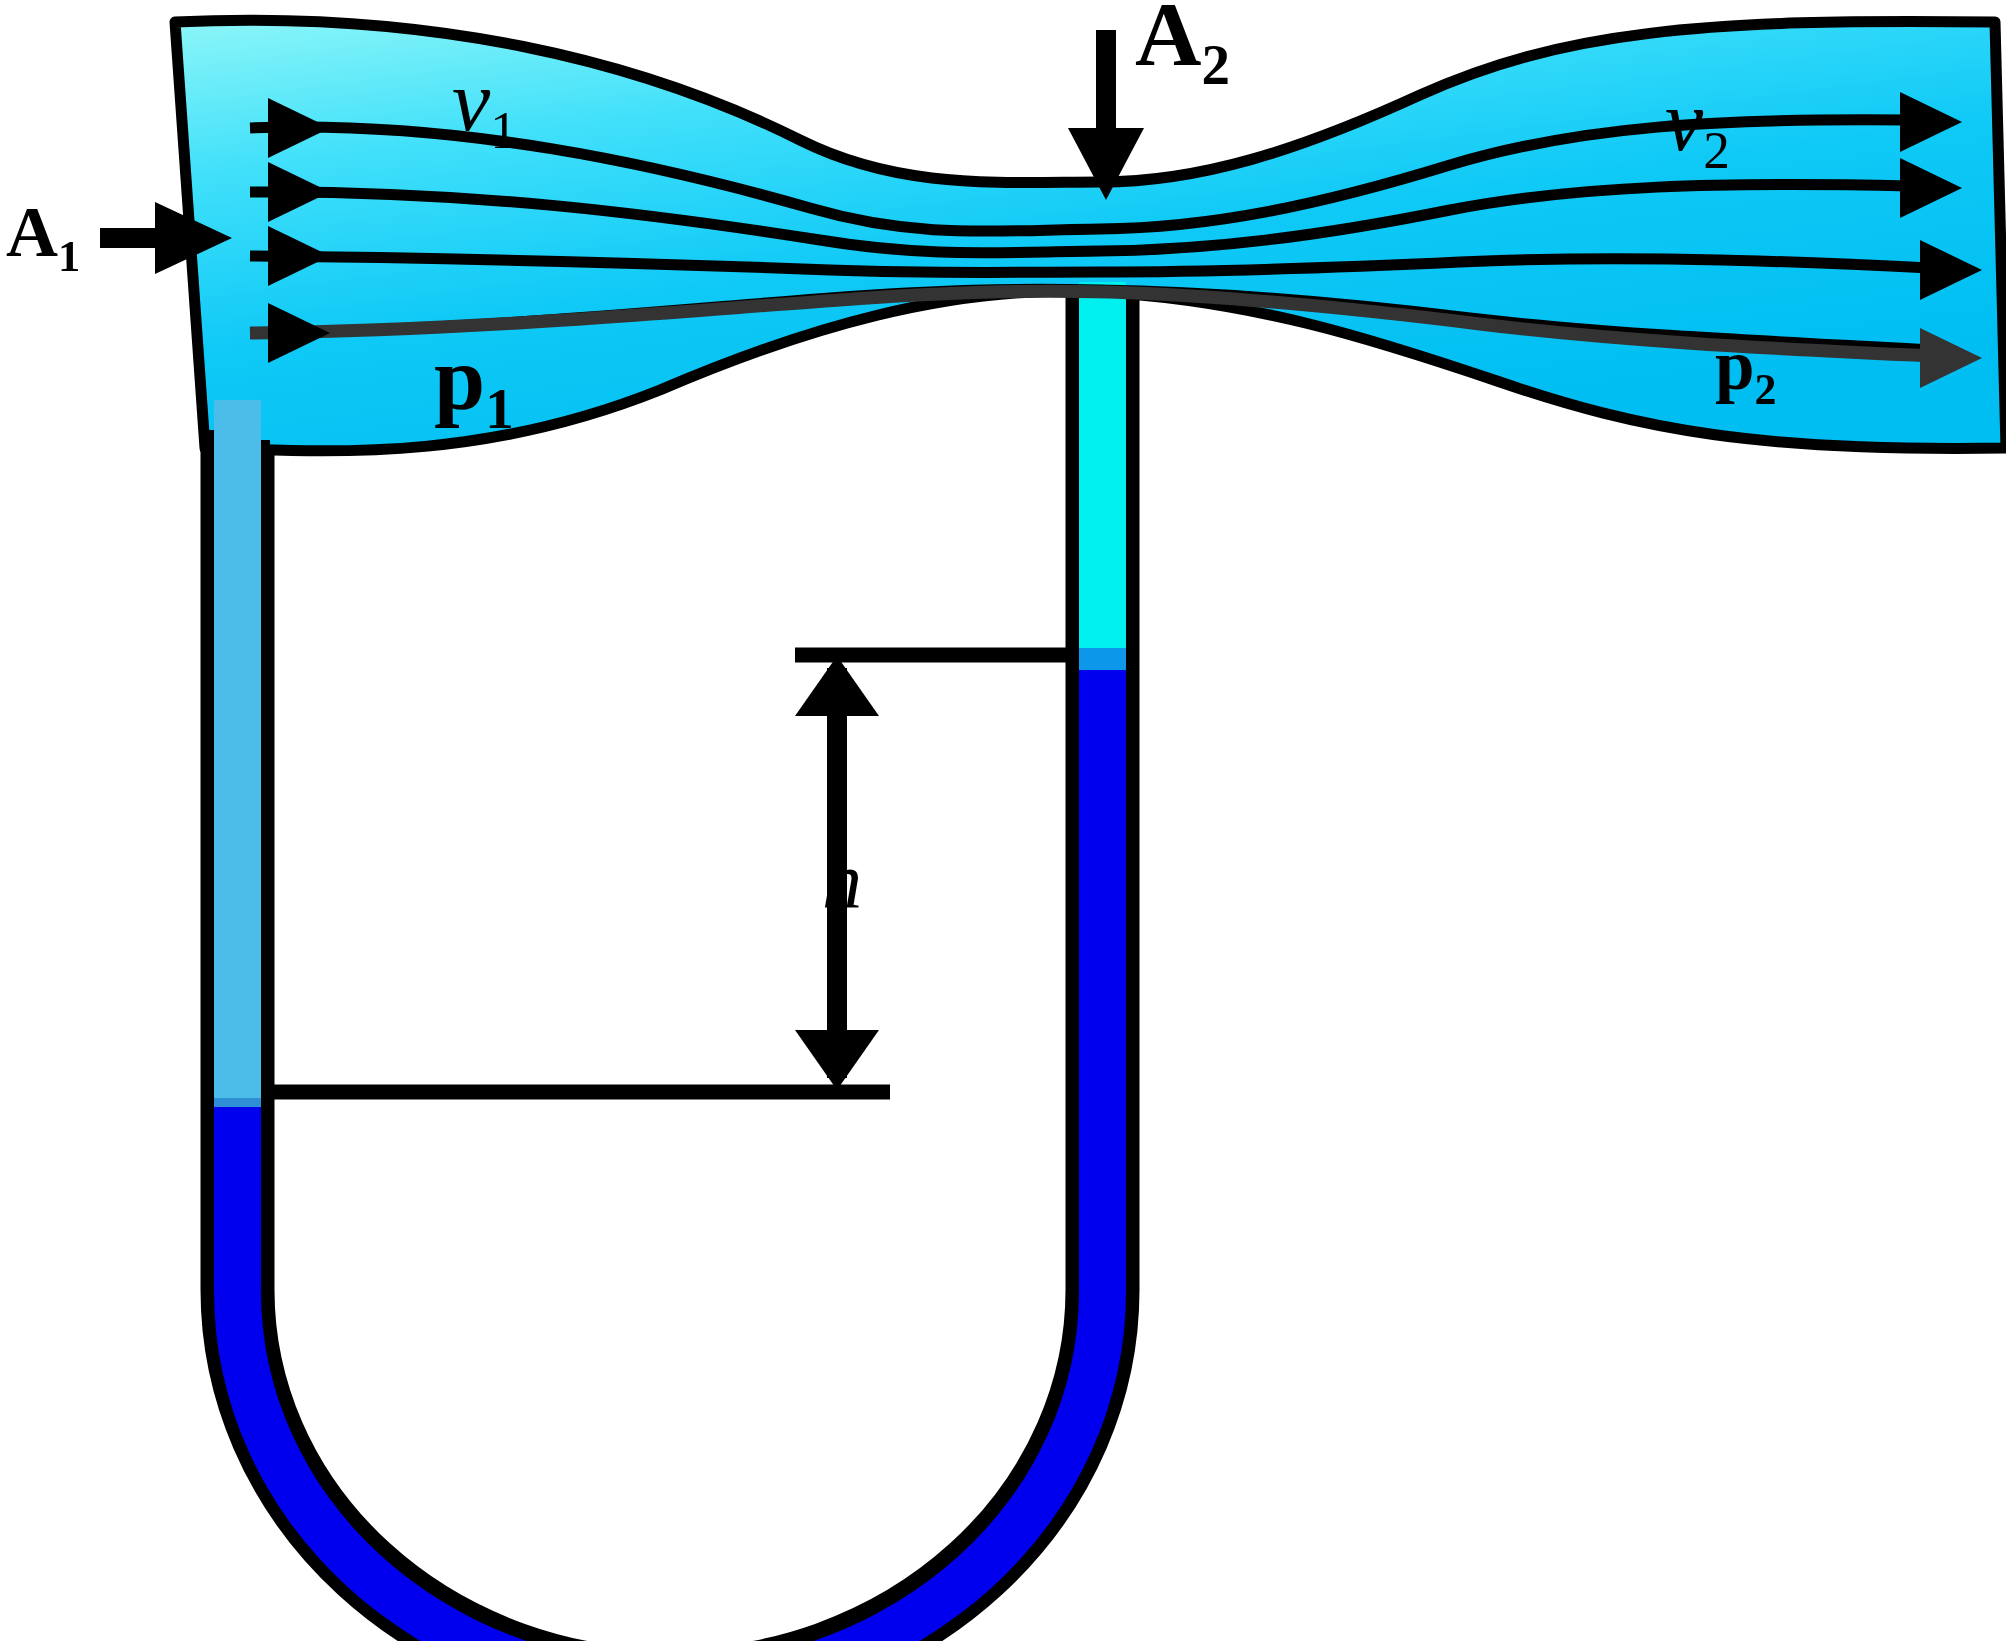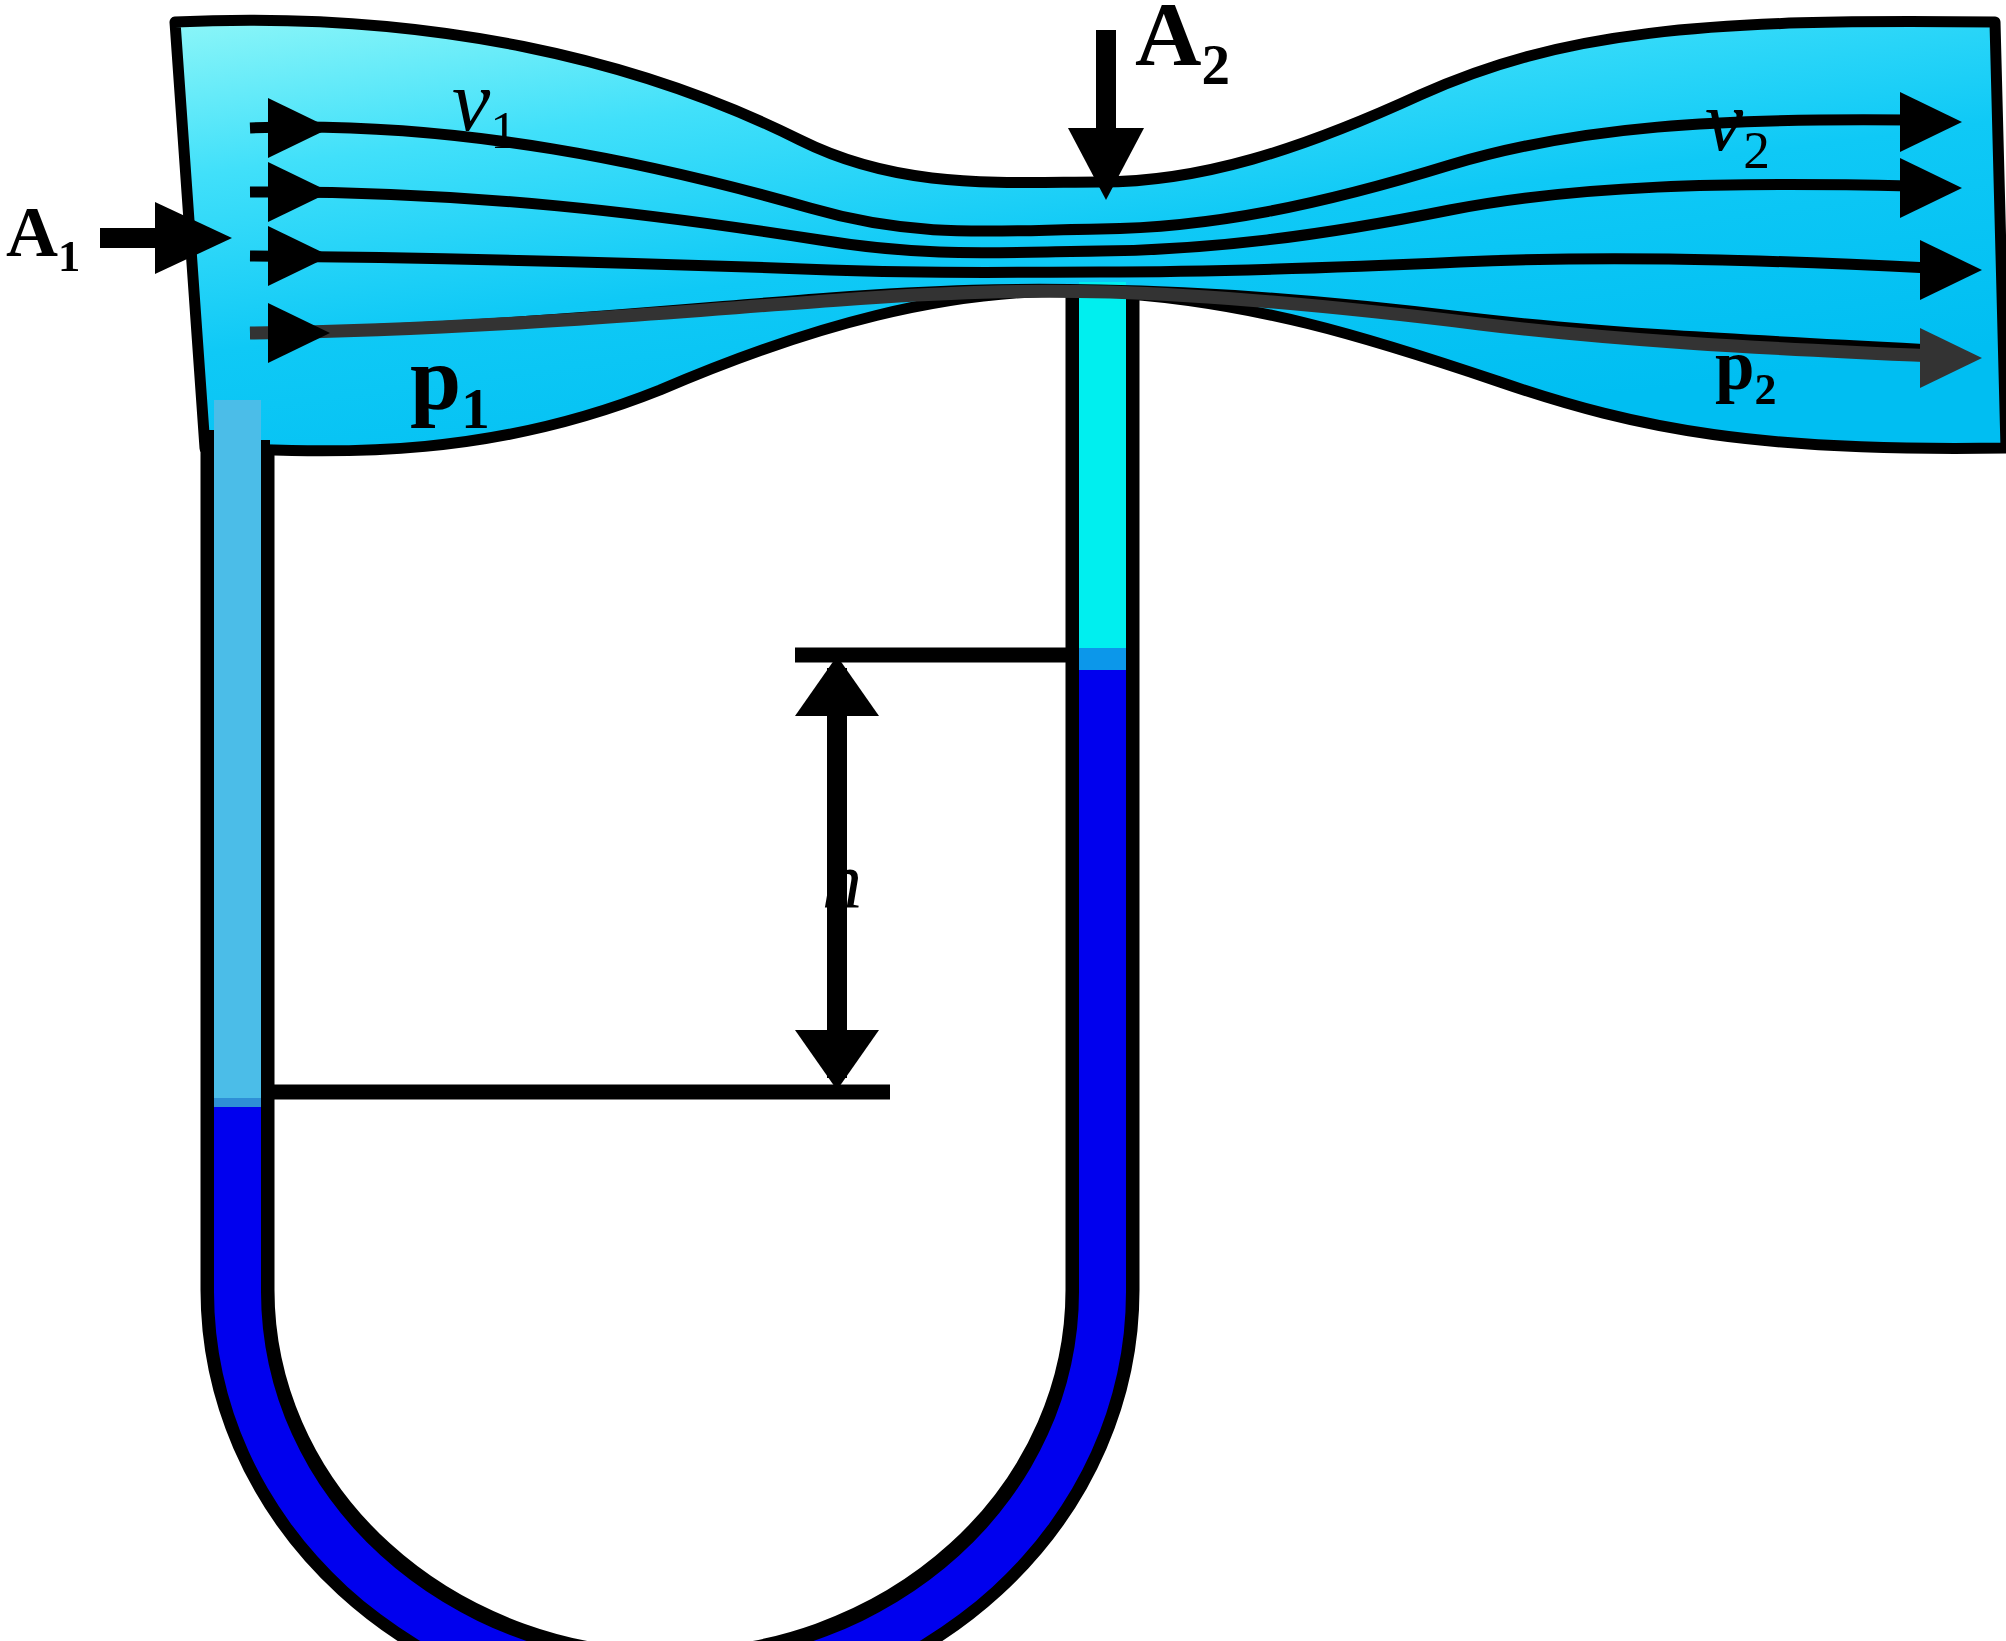--- a/index.html
+++ b/index.html
@@ -173,25 +173,25 @@
   </div>
 
   <div class="lbl lbl-up" style="left:1135px;top:-12px;font-size:92px;">
     <span>A</span><span class="sub">2</span>
   </div>
 
   <div class="lbl lbl-it" style="left:452px;top:58px;font-size:86px;">
     <span>v</span><span class="sub-it">1</span>
   </div>
 
-  <div class="lbl lbl-it" style="left:1665px;top:78px;font-size:86px;margin-left:40px;">
+  <div class="lbl lbl-it" style="left:1665px;top:78px;font-size:86px;">
     <span>v</span><span class="sub-it">2</span>
   </div>
 
-  <div class="lbl lbl-up" style="left:410px;top:332px;font-size:92px;">
+  <div class="lbl lbl-up" style="left:434px;top:332px;font-size:92px;">
     <span>p</span><span class="sub">1</span>
   </div>
 
   <div class="lbl lbl-up" style="left:1715px;top:330px;font-size:71px;">
     <span>p</span><span class="sub">2</span>
   </div>
 
   <div class="lbl lbl-it" style="left:822px;top:840px;font-size:80px;">
     <span>h</span>
   </div>

